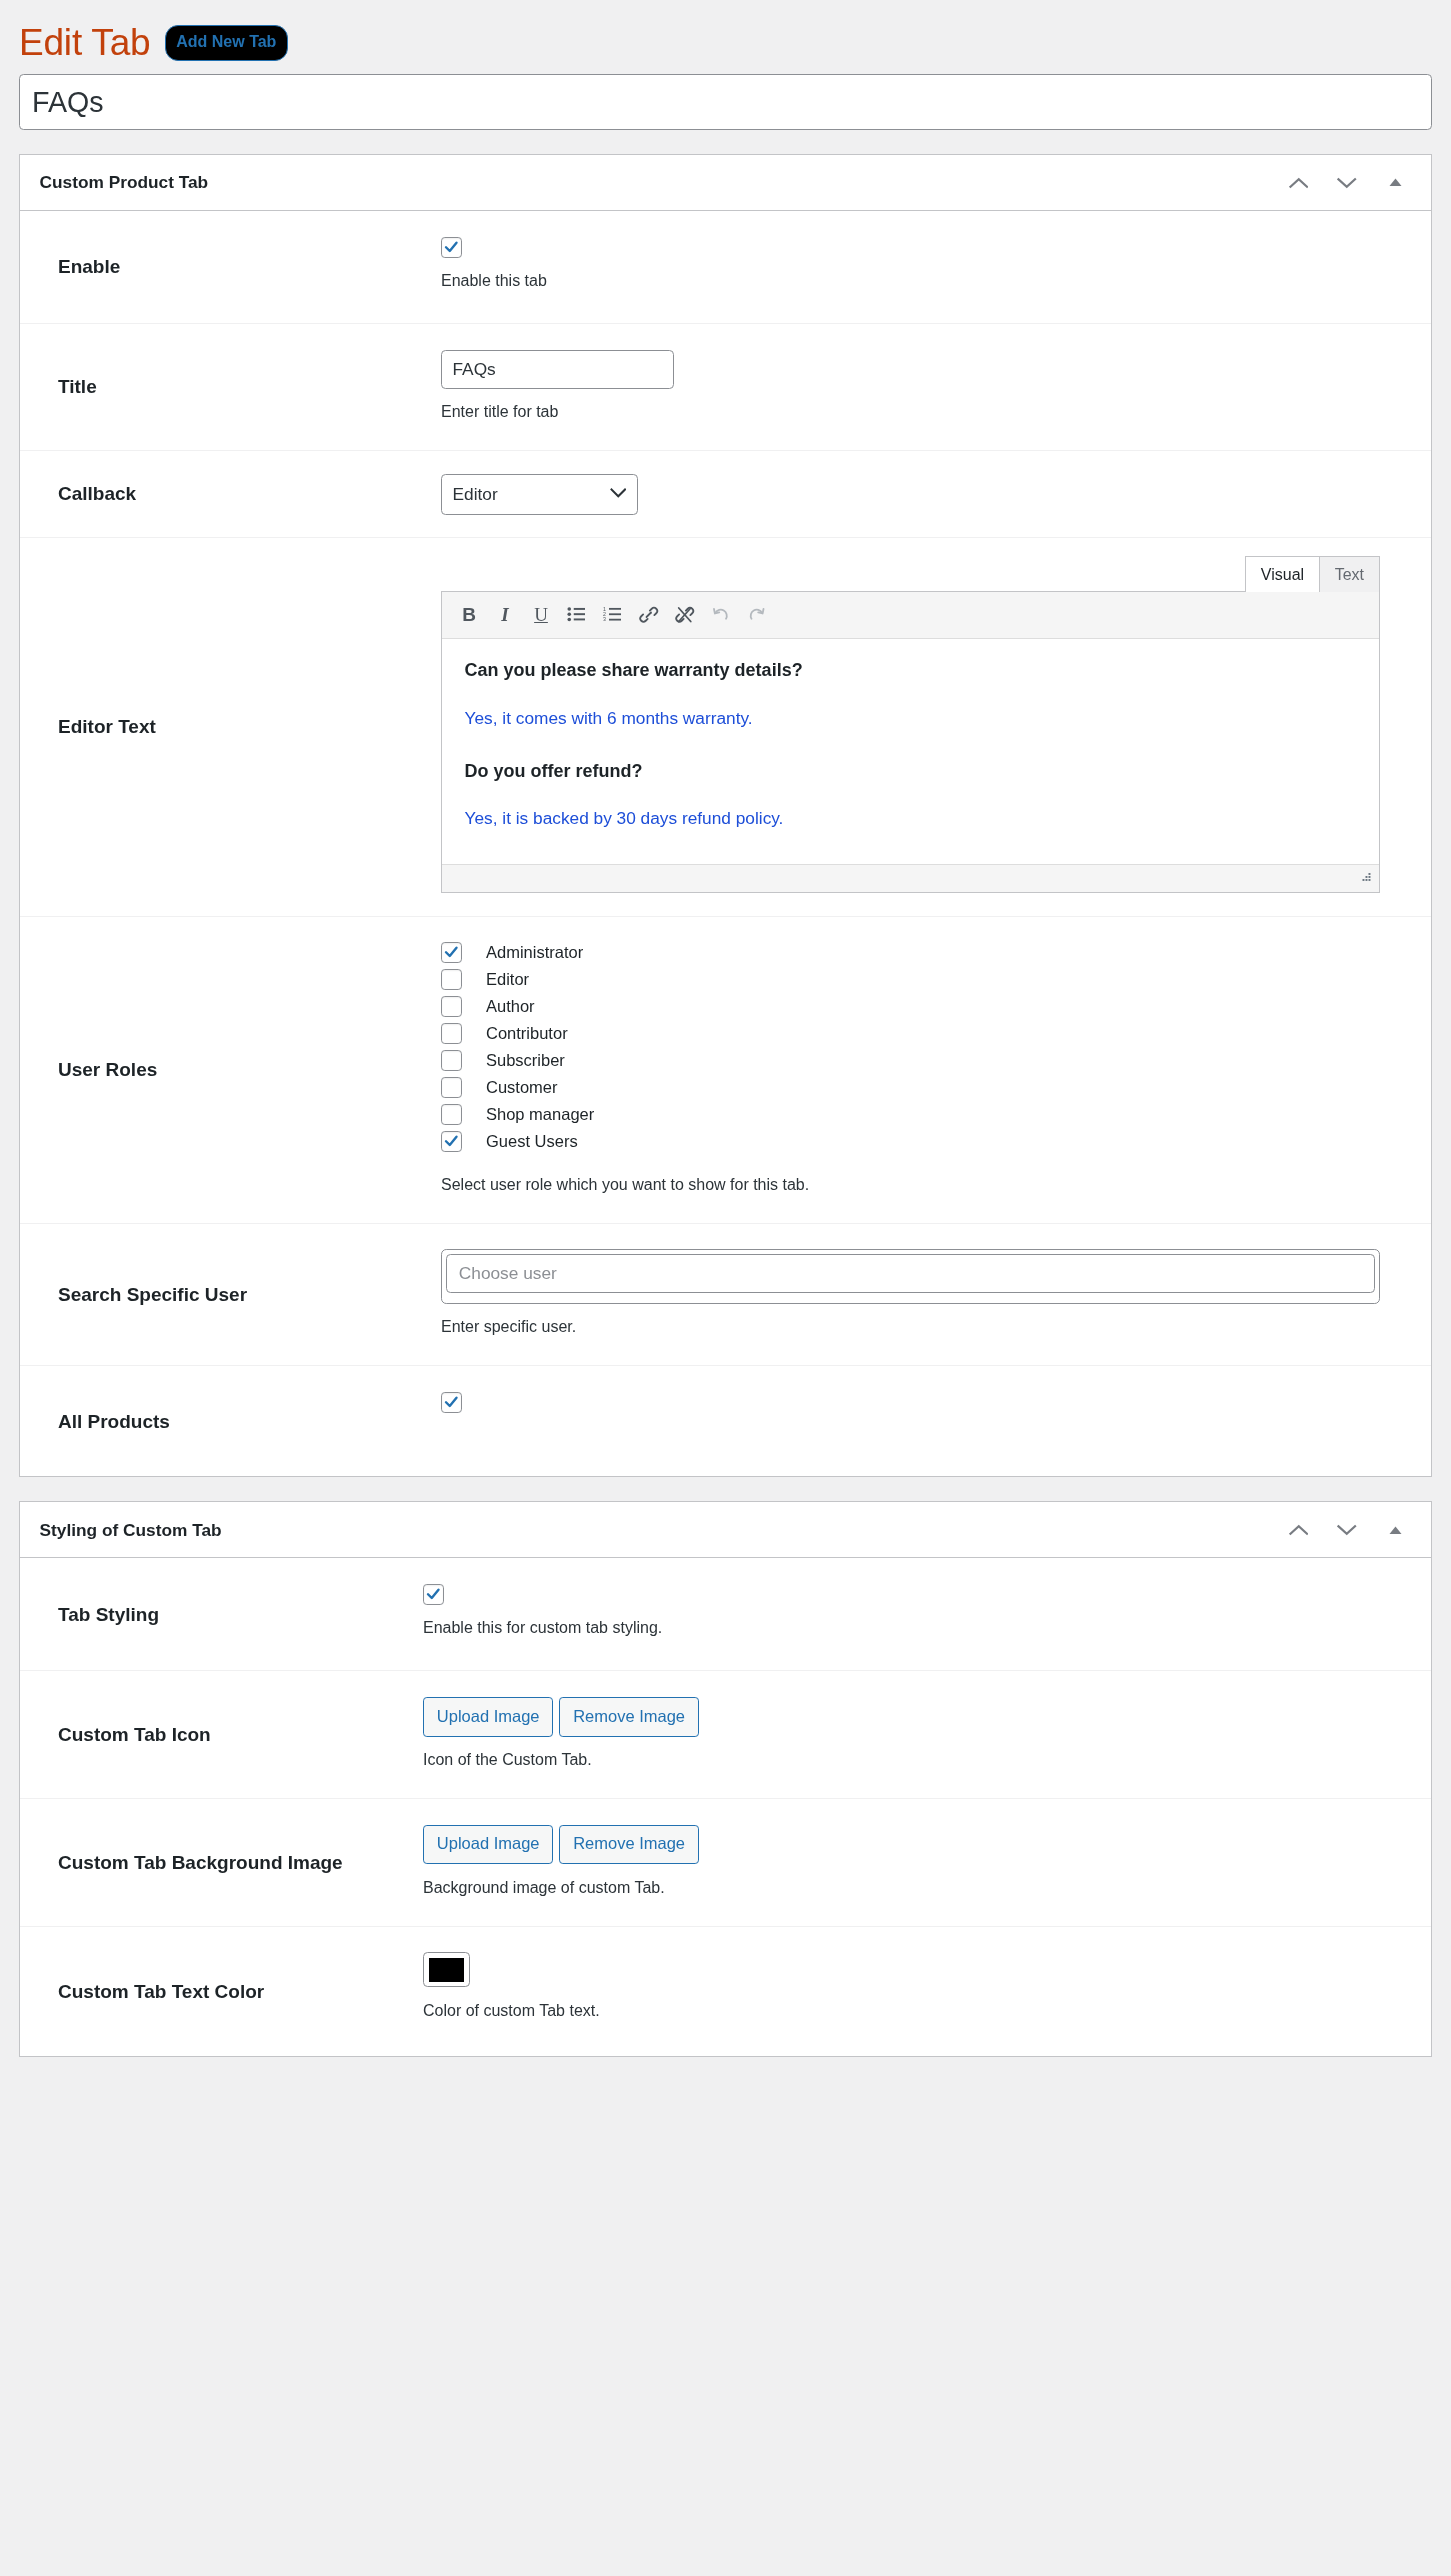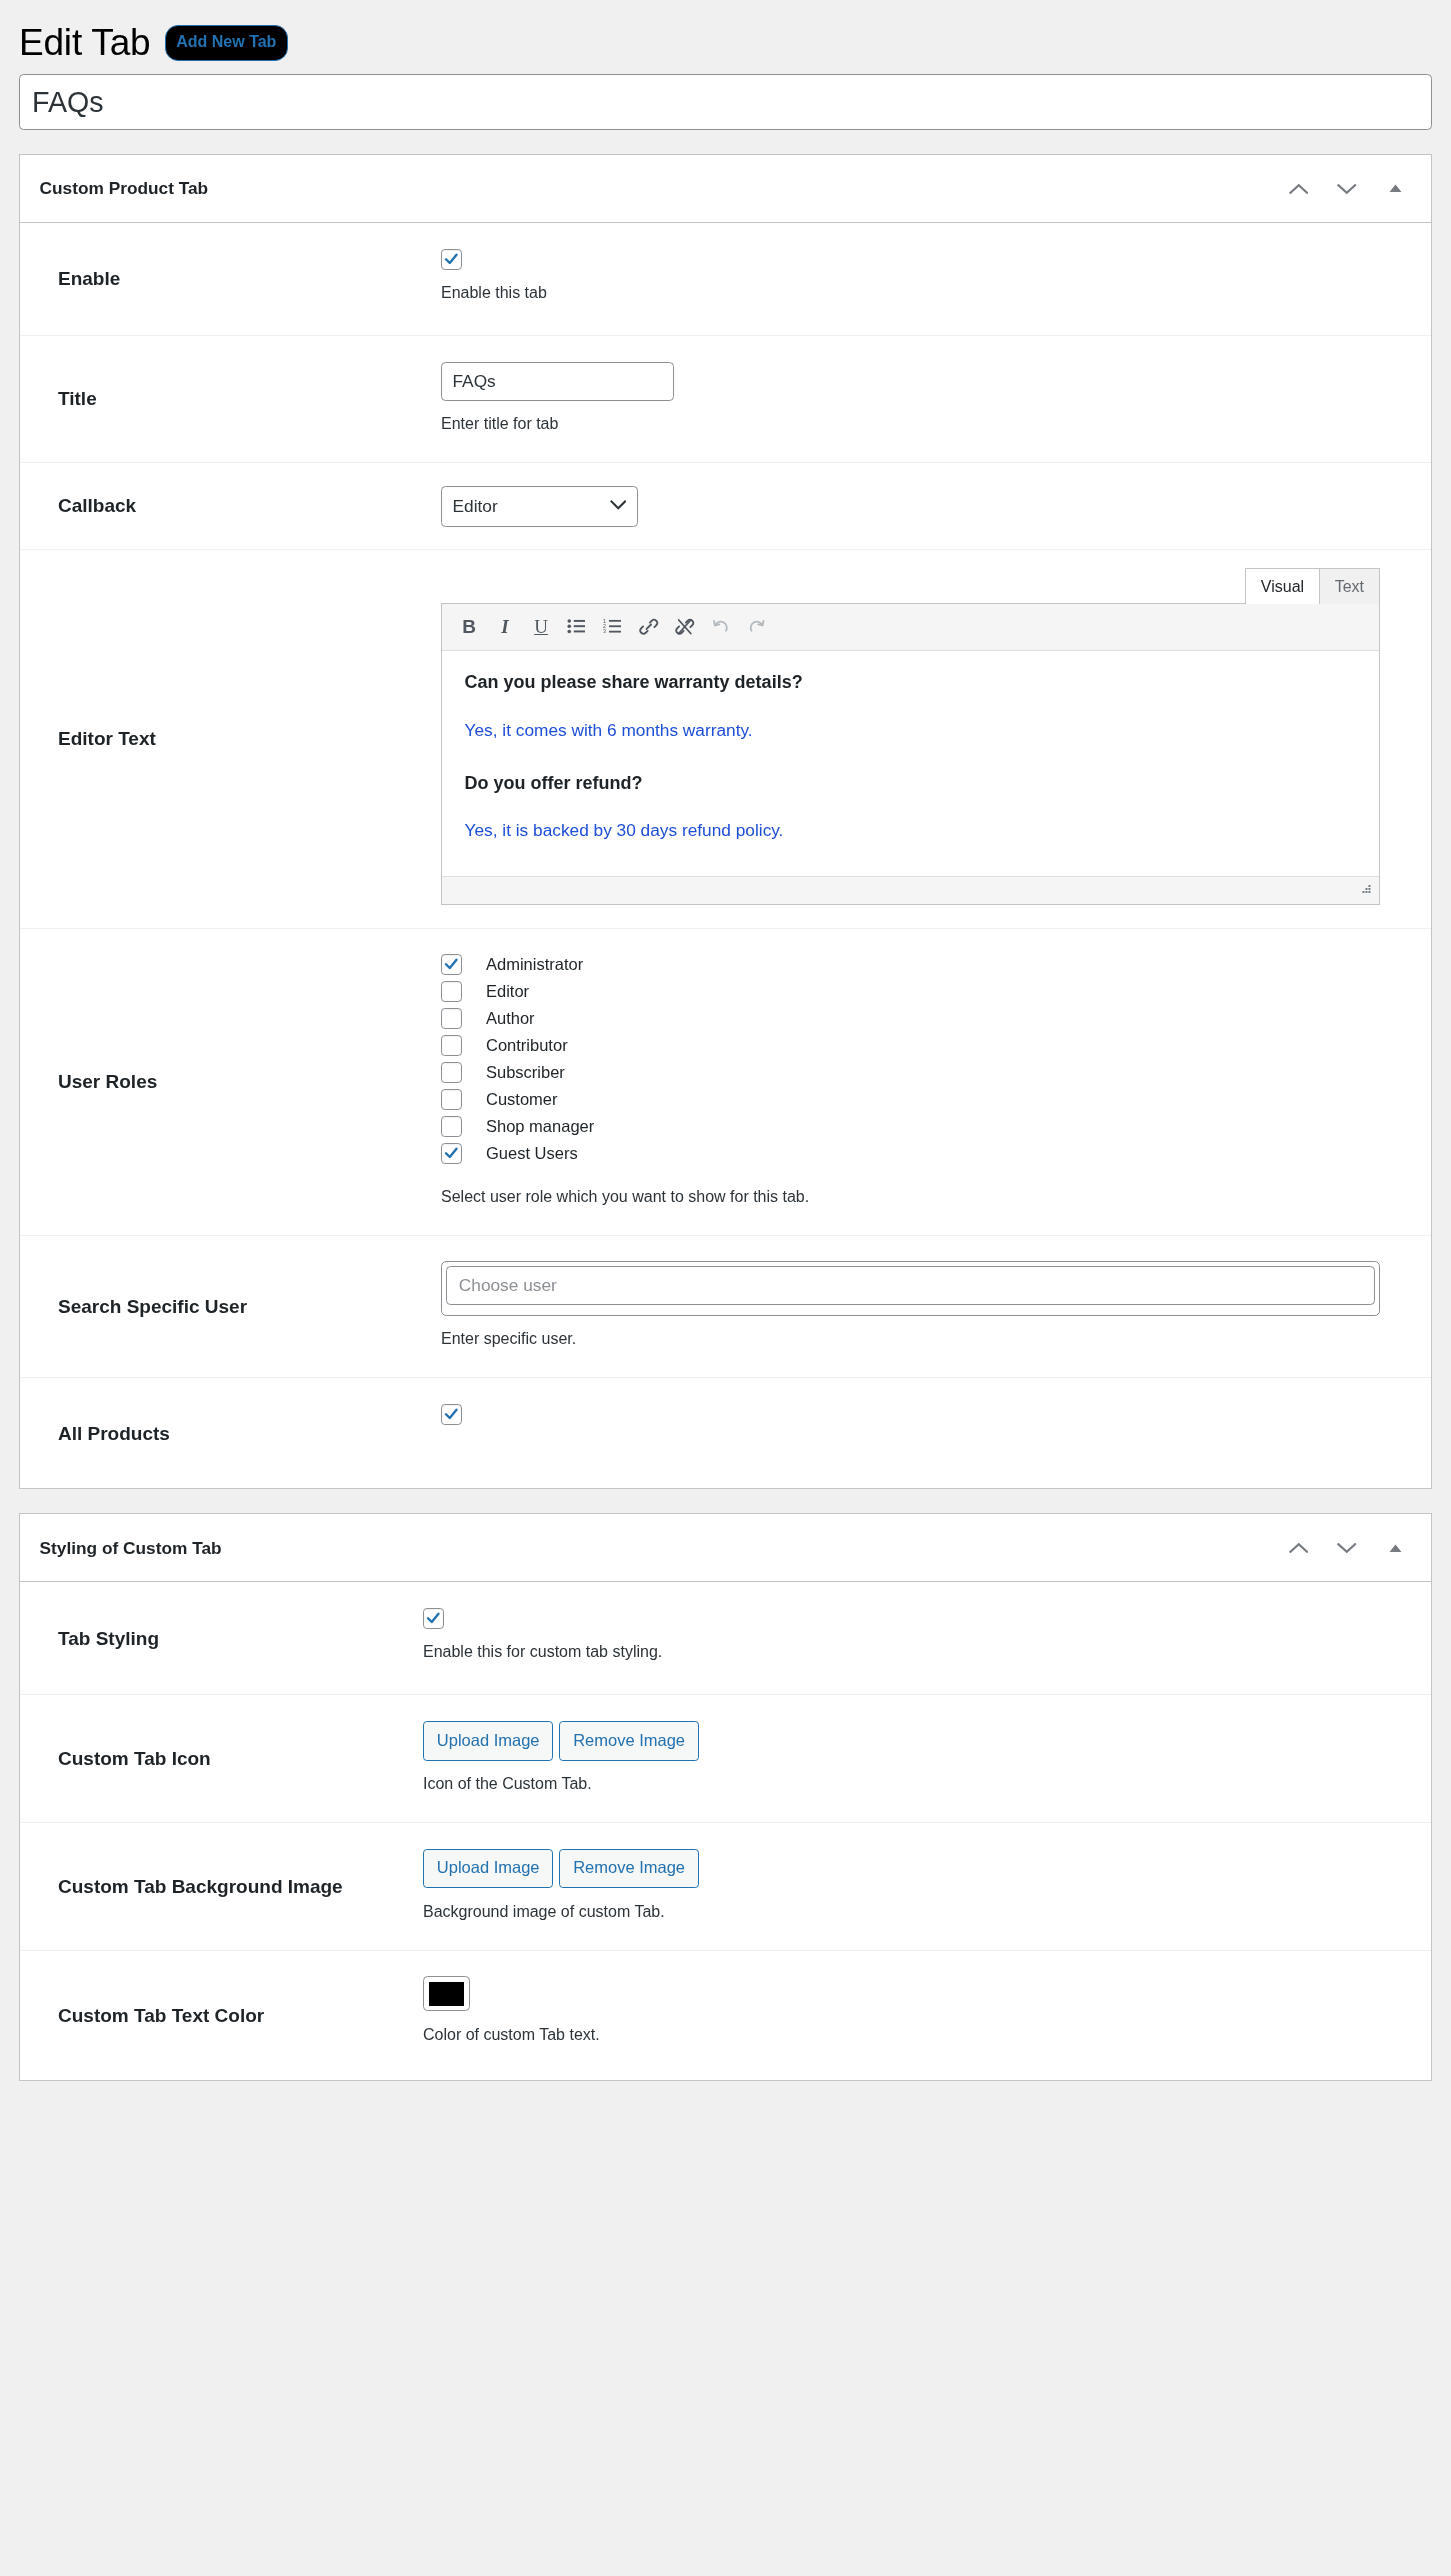--- a/index.html
+++ b/index.html
@@ -19,21 +19,21 @@
     display: flex;
     align-items: center;
     gap: 14.3px;
     padding: 18px 0 0 0;
     height: 68px;
   }
   .page-title {
     font-size: 37px;
     font-weight: 400;
     line-height: 1.1;
-    color: #000000;
+    color: #c2410c;
     margin: 0;
     letter-spacing: -0.2px;
   }
   .btn-add-new {
     display: inline-block;
     background: #000000;
     border: 1.5px solid #2271b1;
     color: #2271b1;
     font-size: 16px;
     font-weight: 700;
@@ -65,21 +65,21 @@
     background: #fff;
     border: 1.5px solid #c3c4c7;
     margin-top: 24px;
     border-radius: 0;
   }
   .postbox-header {
     display: flex;
     align-items: center;
     justify-content: space-between;
     border-bottom: 1.5px solid #c3c4c7;
-    height: 68px;
+    height: 56px;
     padding: 0 19.5px 0 19.5px;
     text-align: center;
   }
   .postbox-title {
     font-size: 17.3px;
     font-weight: 700;
     color: #1d2327;
     line-height: 1.4;
     margin: 0;
   }

